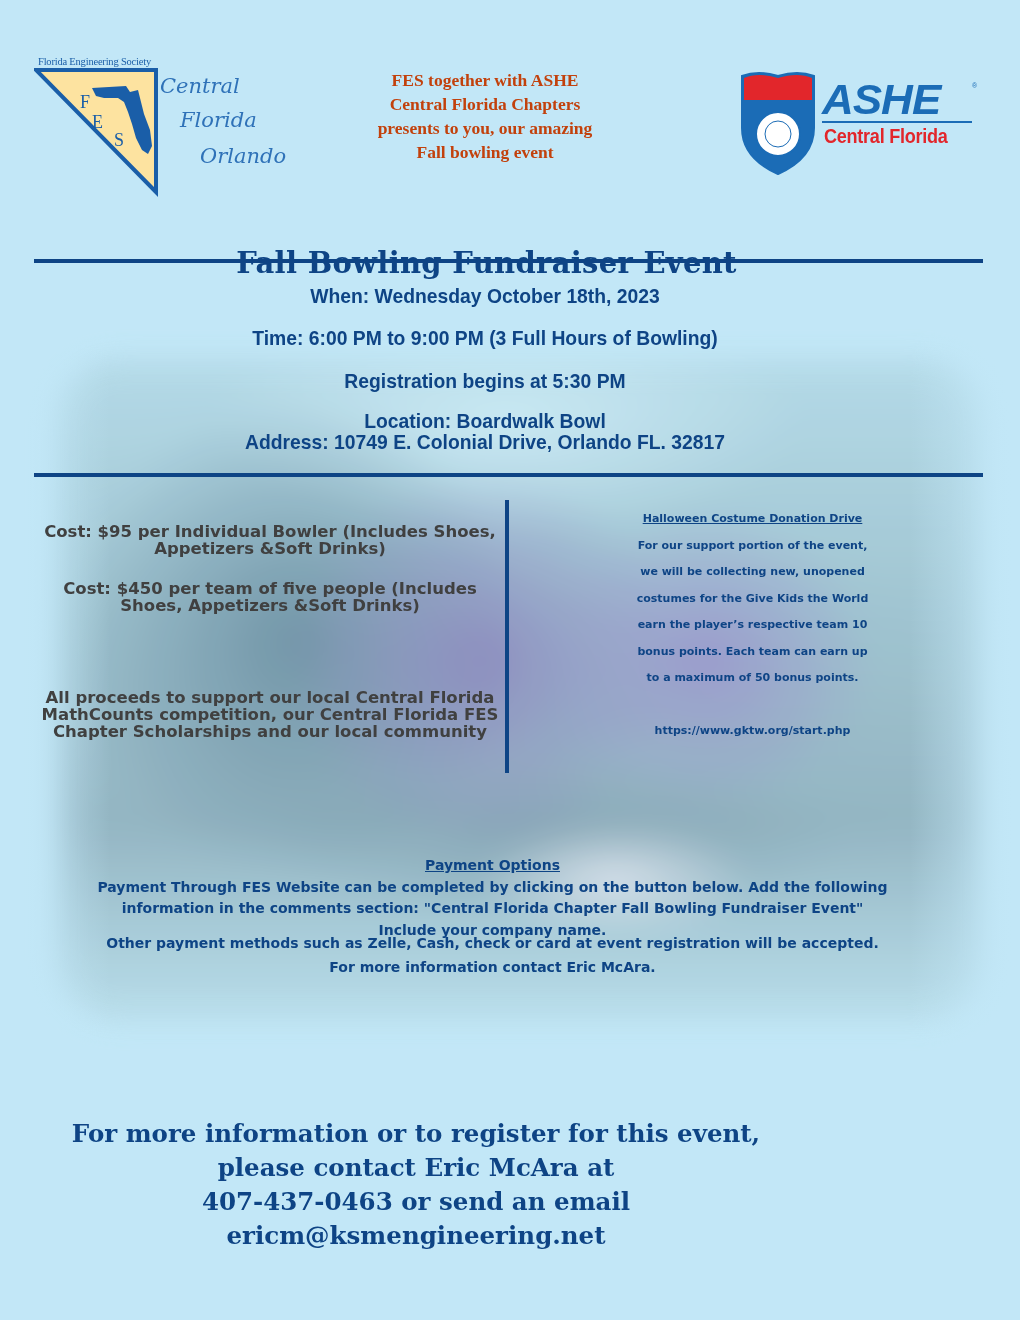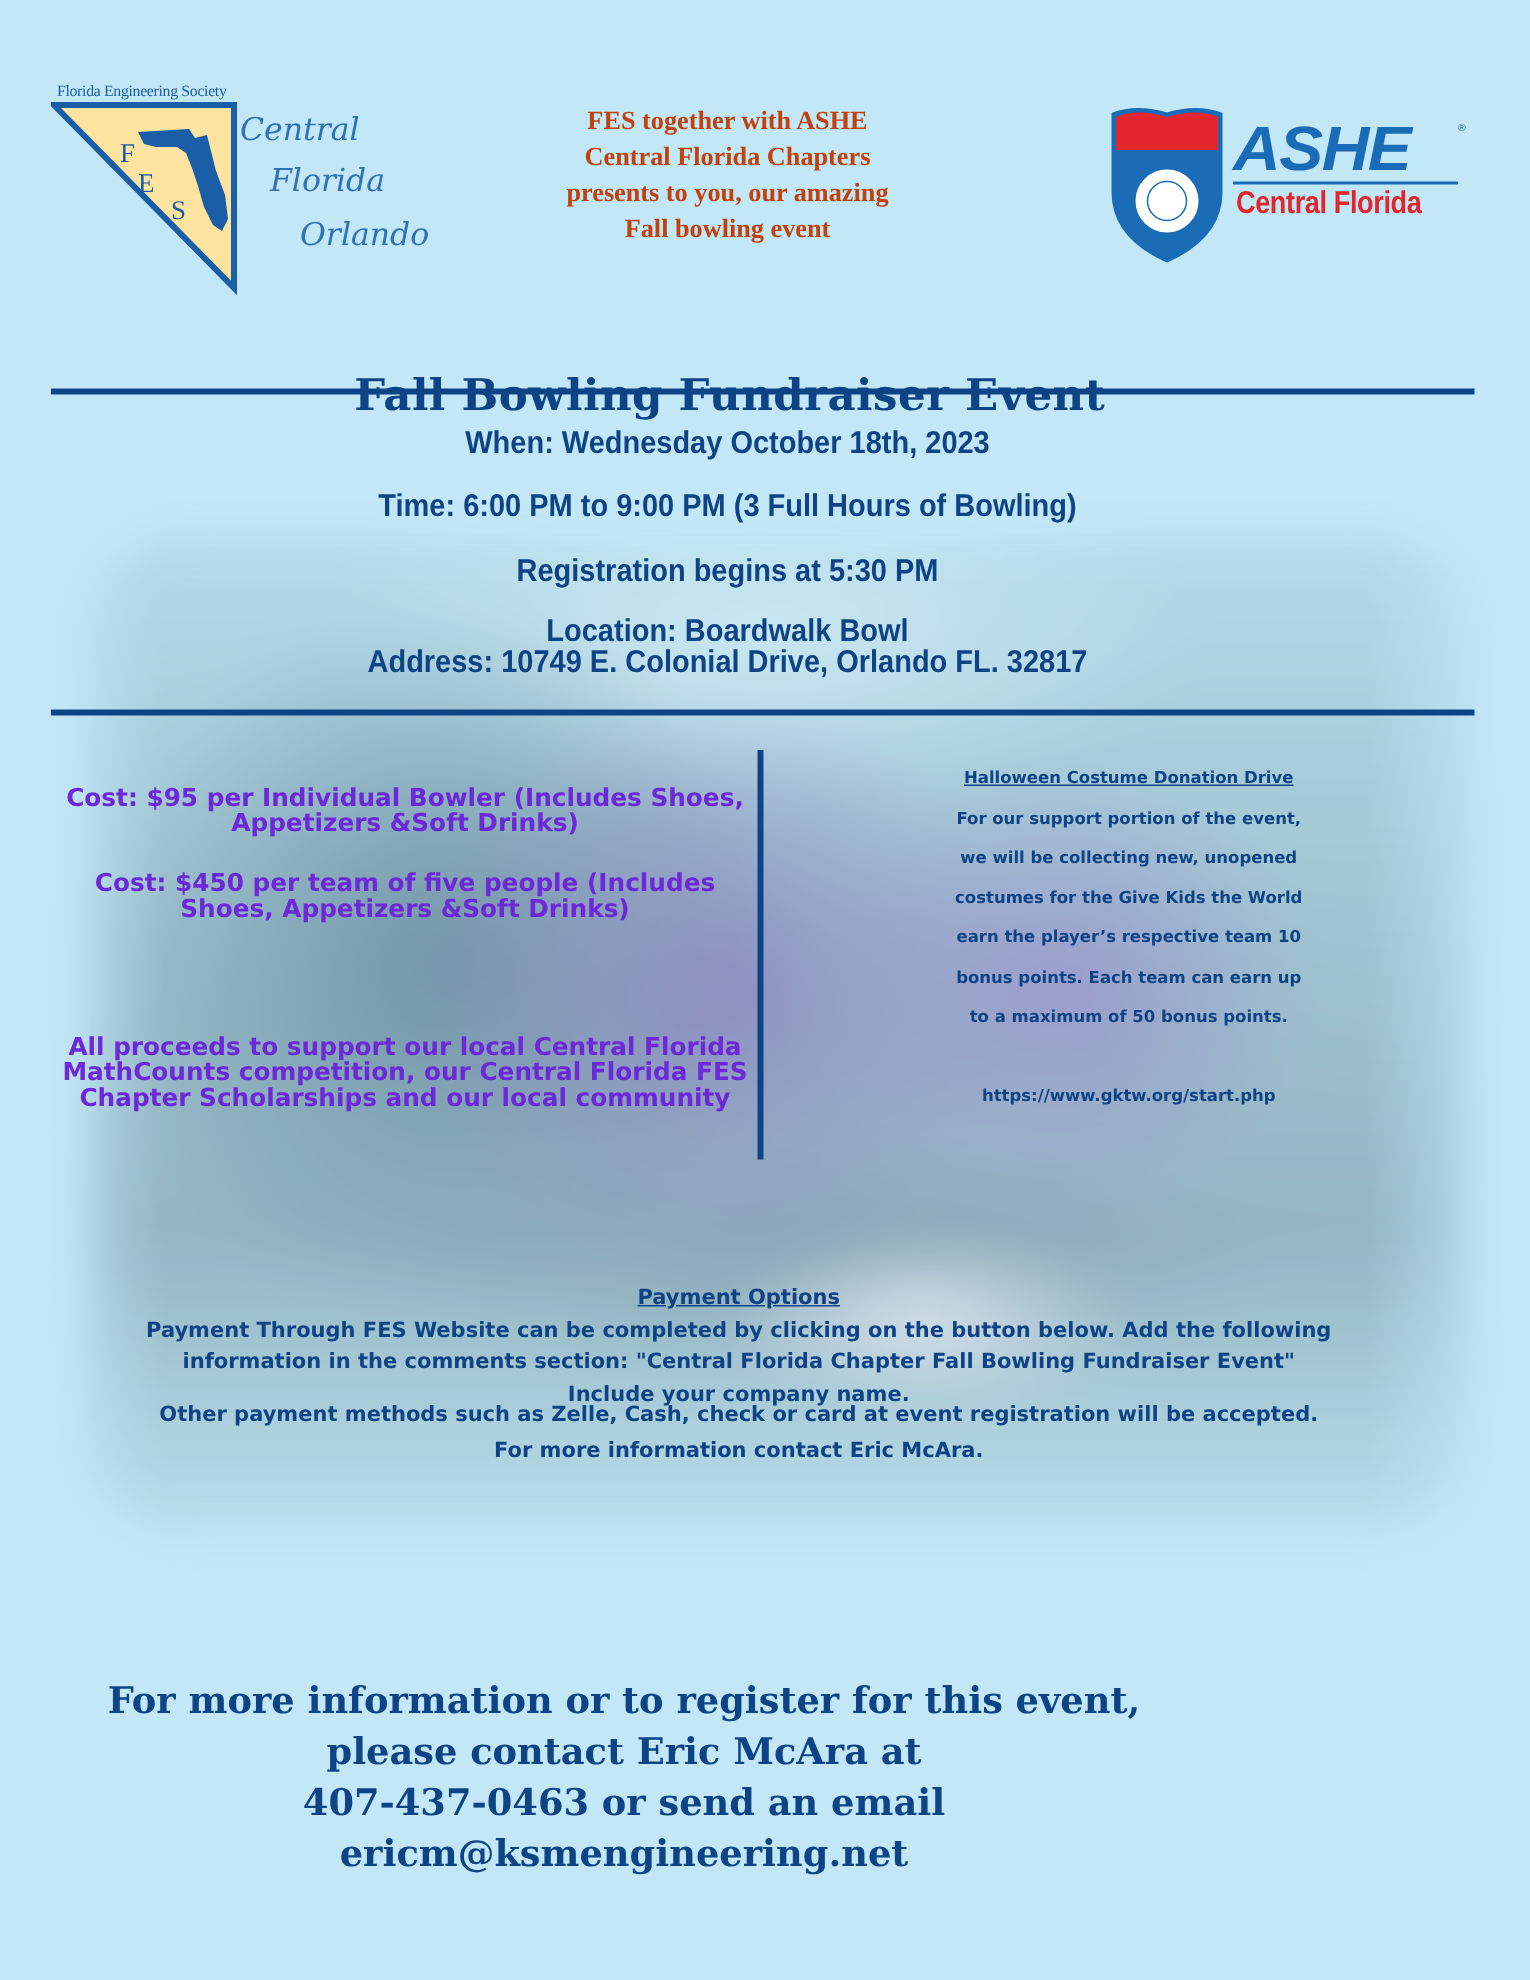--- a/index.html
+++ b/index.html
@@ -55,21 +55,21 @@
     }
     .hr { height: 4px; background: #0e4485; left: 34px; width: 949px; }
 
     .detail {
       left: 0; width: 970px; text-align: center; font-weight: bold;
       font-family: "Liberation Sans", sans-serif; color: #0e4485;
       font-size: 21px; transform: scaleX(0.92); transform-origin: center;
     }
     .col-left {
       left: 40px; width: 460px; text-align: center; font-weight: bold;
-      font-family: "DejaVu Sans", sans-serif; color: #6d28d9; font-size: 16.5px; line-height: 17px;
+      font-family: "DejaVu Sans", sans-serif; color: #404040; font-size: 16.5px; line-height: 17px;
     }
     .vdiv { left: 505px; top: 500px; width: 4px; height: 273px; background: #0e4485; }
     .col-right {
       left: 535px; width: 435px; text-align: center; font-weight: bold;
       font-family: "DejaVu Sans", sans-serif; color: #0e4485; font-size: 11px; line-height: 26.5px;
     }
     .u { text-decoration: underline; }
     .payment {
       left: 40px; width: 905px; text-align: center; font-weight: bold;
       font-family: "DejaVu Sans", sans-serif; color: #0e4485; font-size: 14px; line-height: 21.5px; margin-top: 37px;

